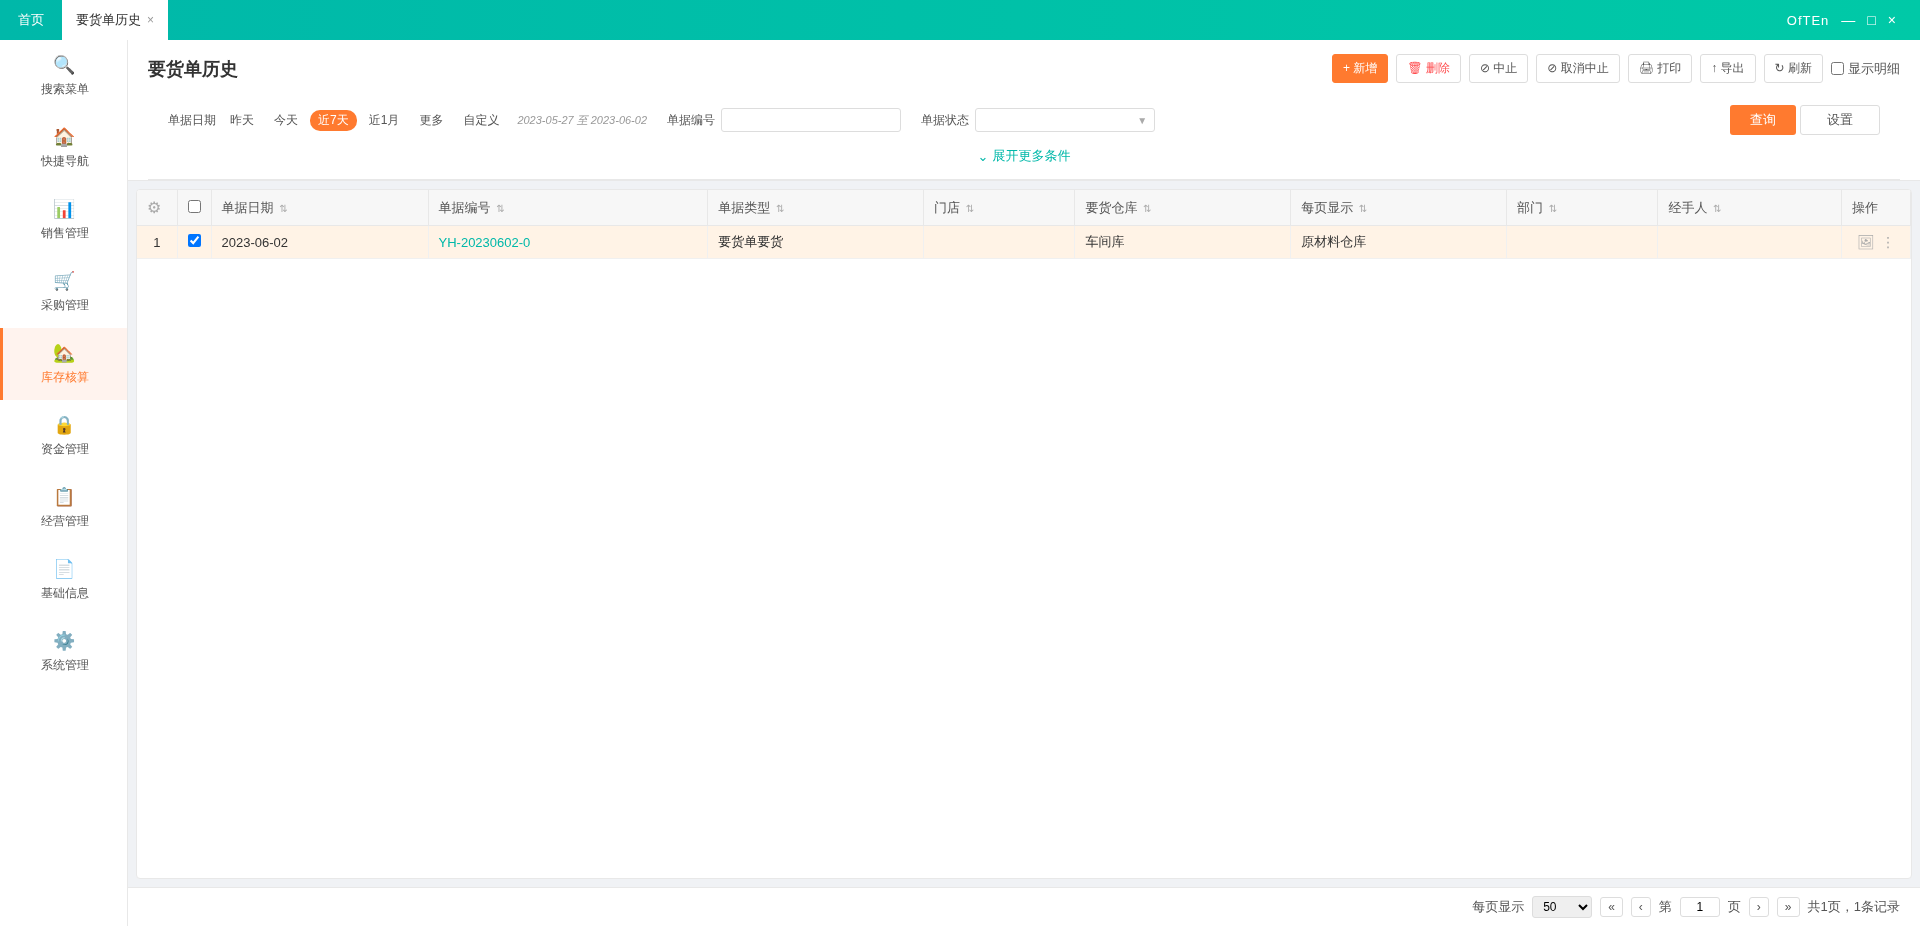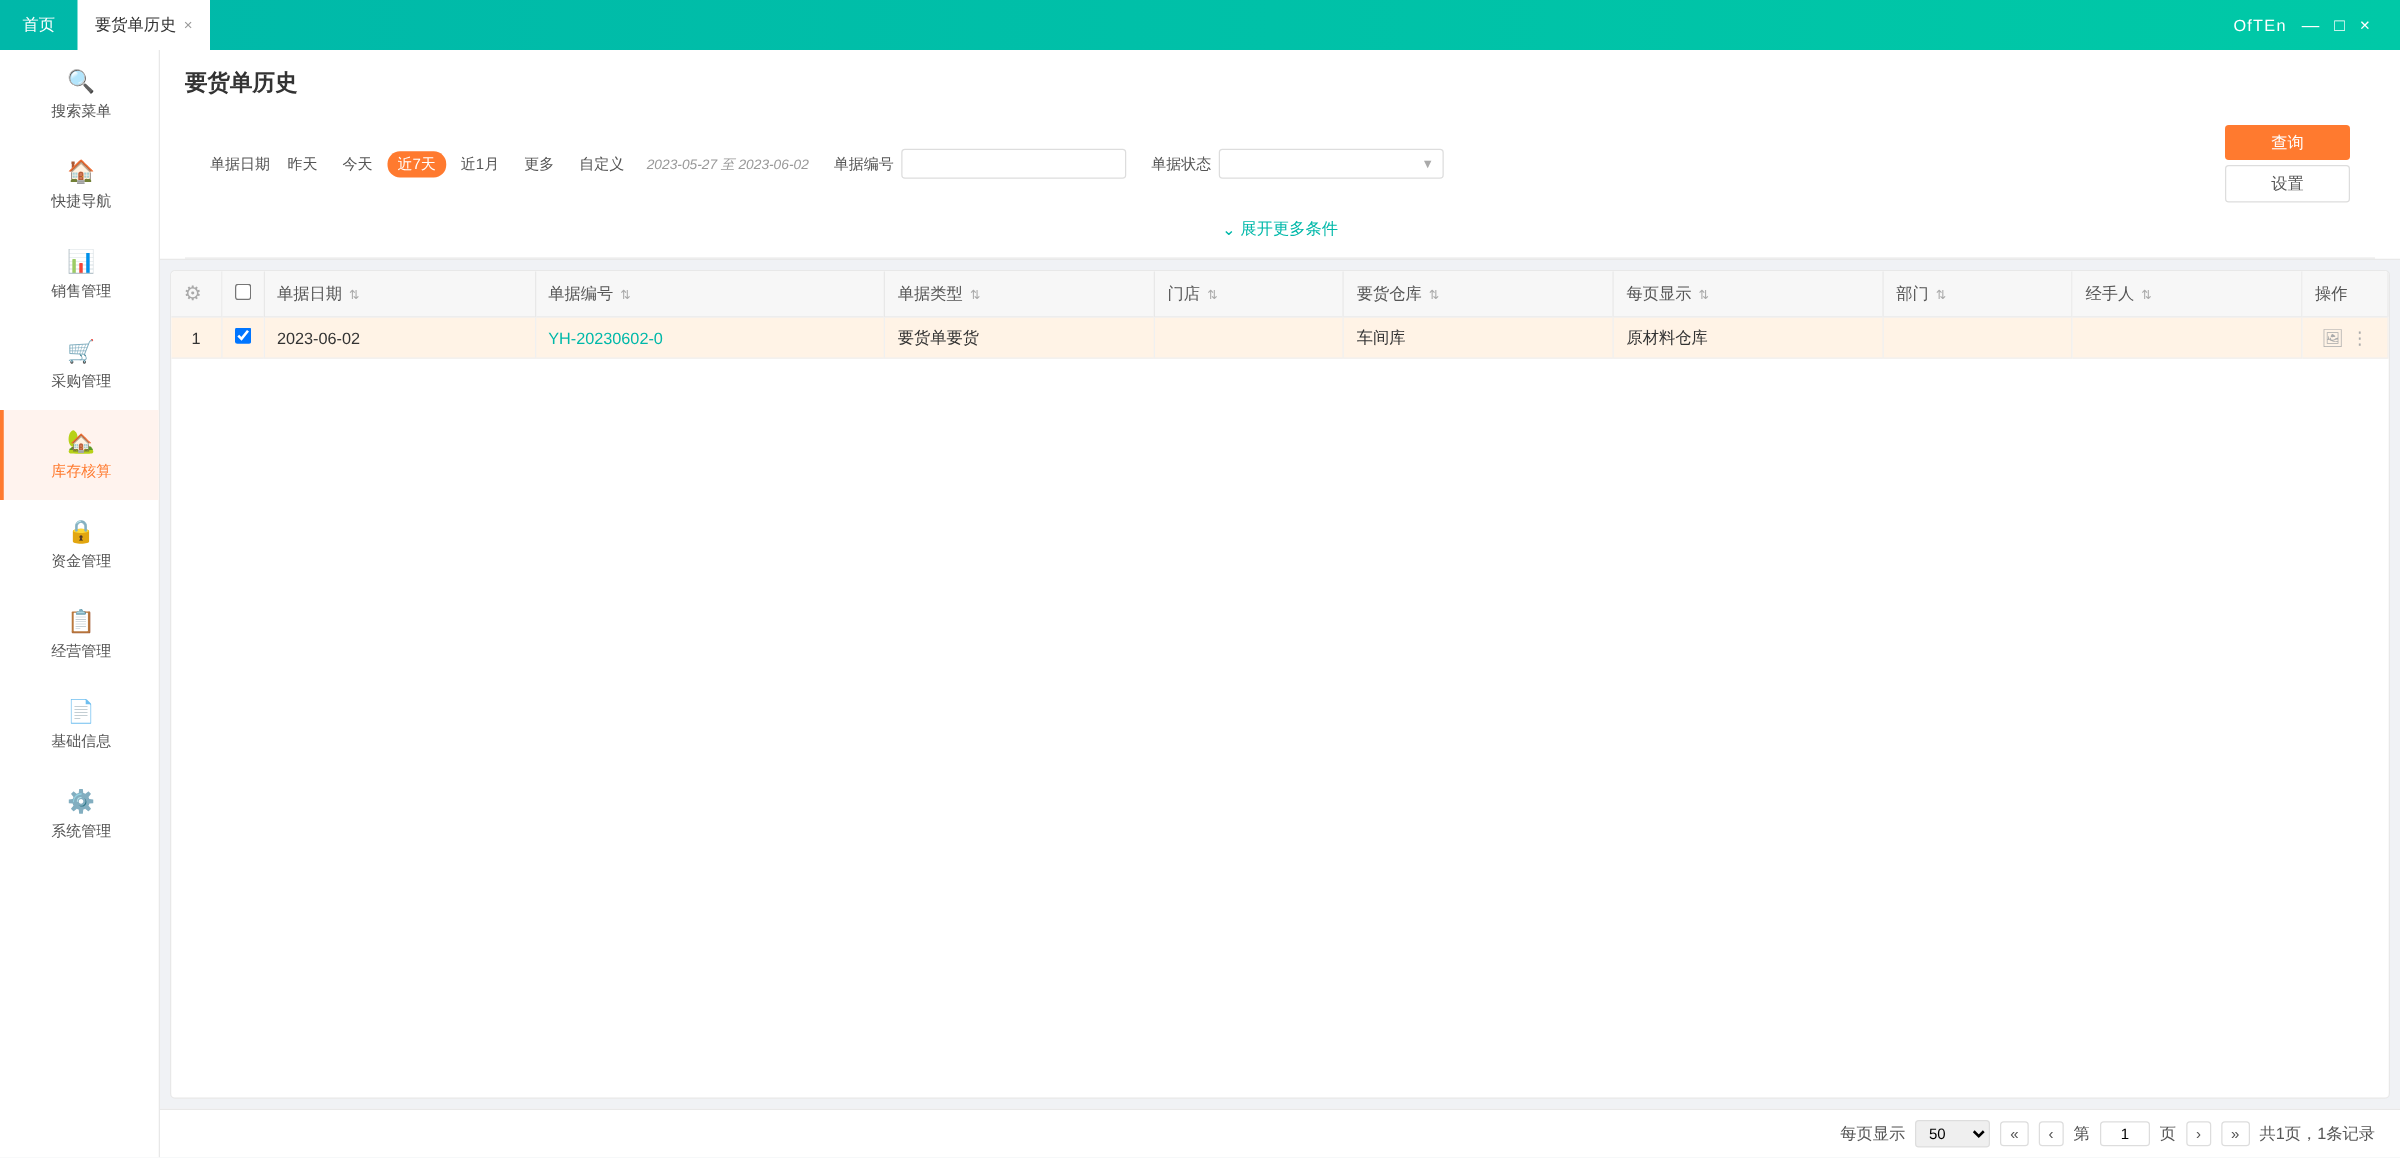--- a/index.html
+++ b/index.html
@@ -222,38 +222,38 @@
       color: #00b8a9;
       cursor: pointer;
       font-size: 12px;
       padding: 4px 8px;
       justify-content: center;
     }
 
     
     .query-btn-group {
       display: flex;
-      flex-direction: column;
+      flex-direction: row;
       gap: 4px;
       margin-left: auto;
     }
     .btn-query {
       background: #ff7a2f;
       color: white;
       border: none;
       padding: 5px 20px;
       border-radius: 3px;
       cursor: pointer;
       font-size: 13px;
     }
     .btn-settings {
       background: white;
       color: #555;
       border: 1px solid #ddd;
-      padding: 5px 36px;
+      padding: 5px 26px;
       border-radius: 3px;
       cursor: pointer;
       font-size: 13px;
     }
 
     
     .table-area {
       flex: 1;
       overflow: auto;
       background: white;
@@ -403,20 +403,33 @@
       <span class="icon">⚙️</span>
       <span class="label">系统管理</span>
     </div>
   </div>
 
   <div class="content">
 
     <div class="page-header">
       <div class="page-title-row">
         <span class="page-title">要货单历史</span>
+        <div class="toolbar">
+          <button class="toolbar-btn primary">+ 新增</button>
+          <button class="toolbar-btn danger">🗑 删除</button>
+          <button class="toolbar-btn">⊘ 中止</button>
+          <button class="toolbar-btn">⊘ 取消中止</button>
+          <button class="toolbar-btn">🖨 打印</button>
+          <button class="toolbar-btn">↑ 导出</button>
+          <button class="toolbar-btn">↻ 刷新</button>
+          <label class="display-detail-cb">
+            <input type="checkbox" style="">
+            <span>显示明细</span>
+          </label>
+        </div>
       </div>
 
       <div class="filter-bar">
         <div class="filter-row">
           <div class="filter-group">
             <span class="filter-label">单据日期</span>
             <div class="date-chips">
               <span class="date-chip">昨天</span>
               <span class="date-chip">今天</span>
               <span class="date-chip active">近7天</span>

